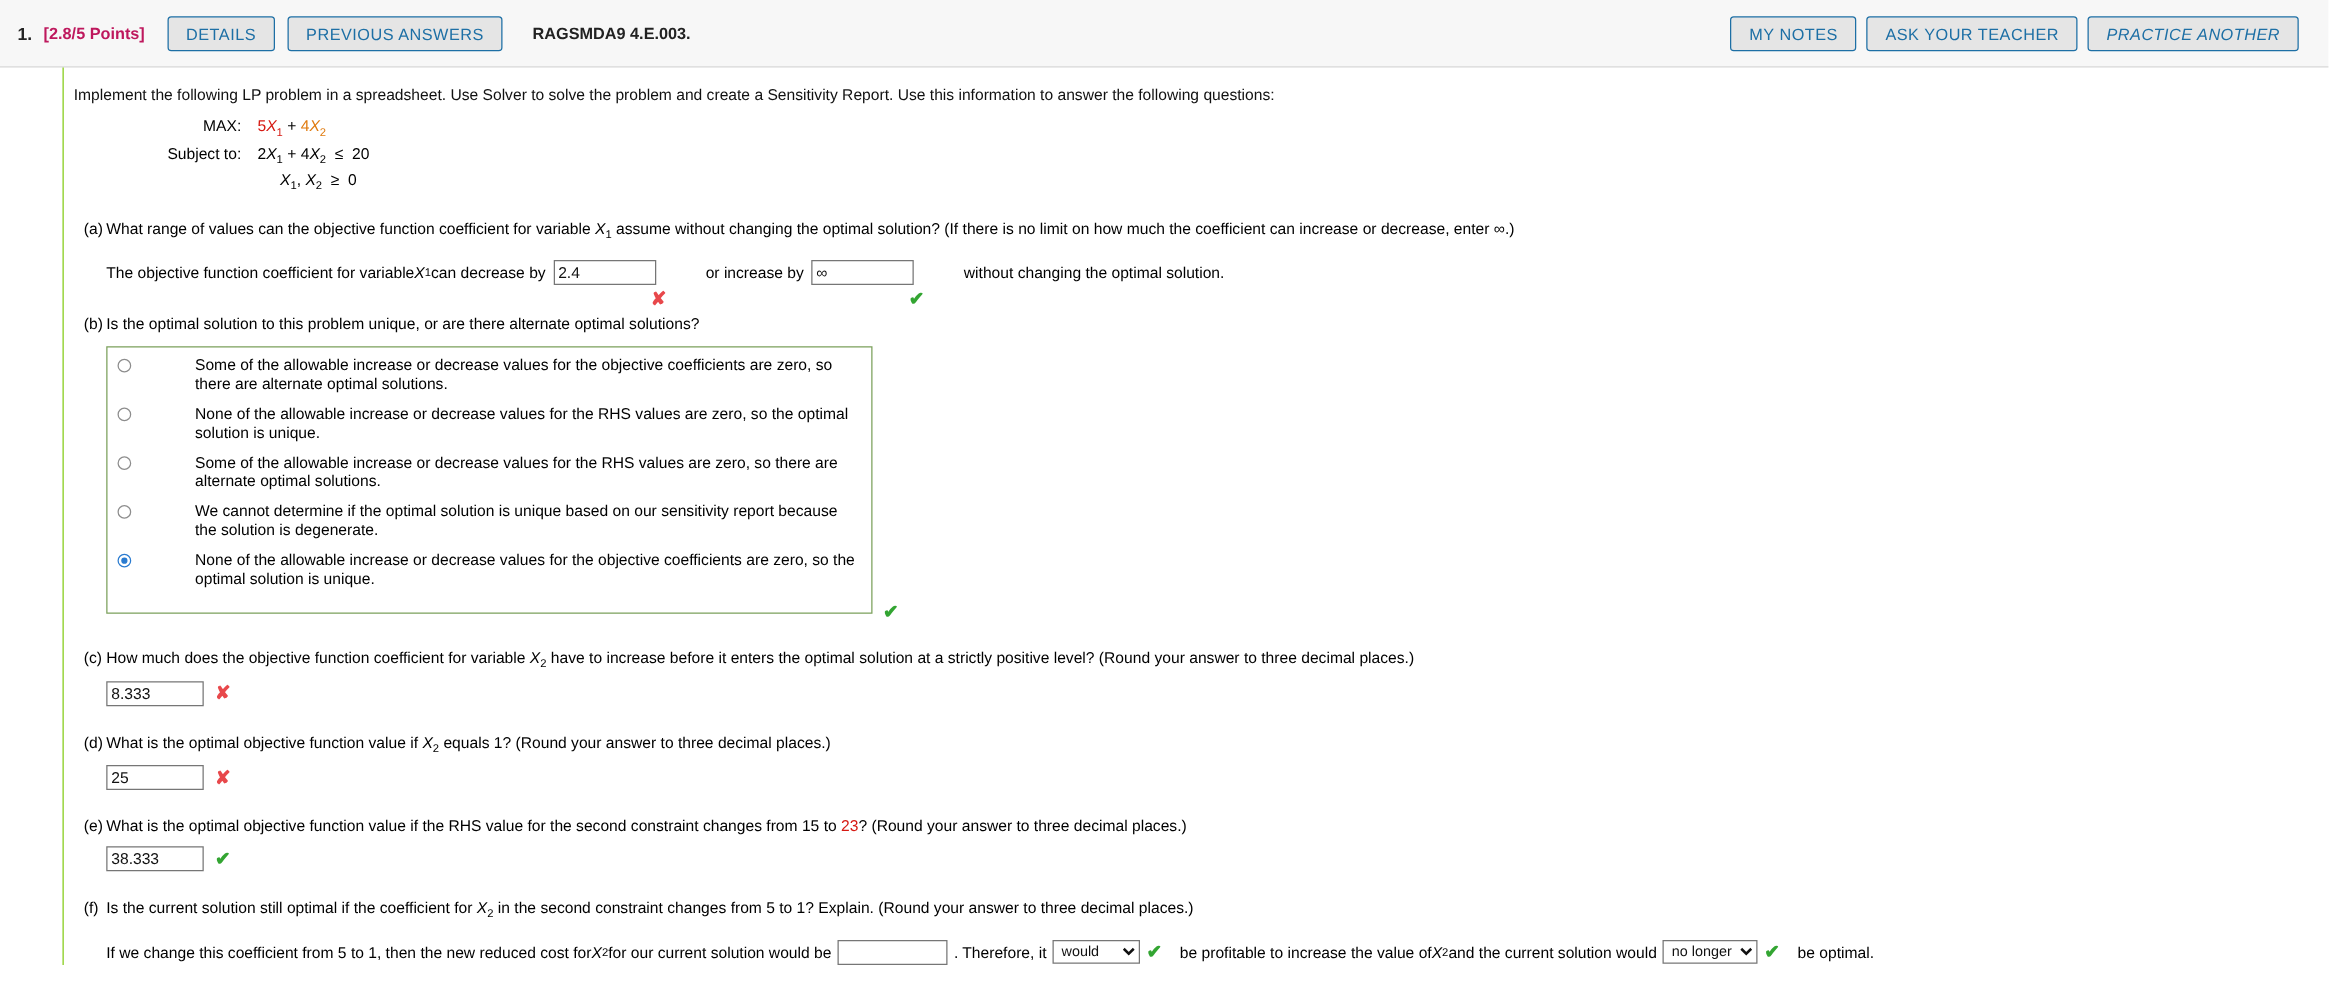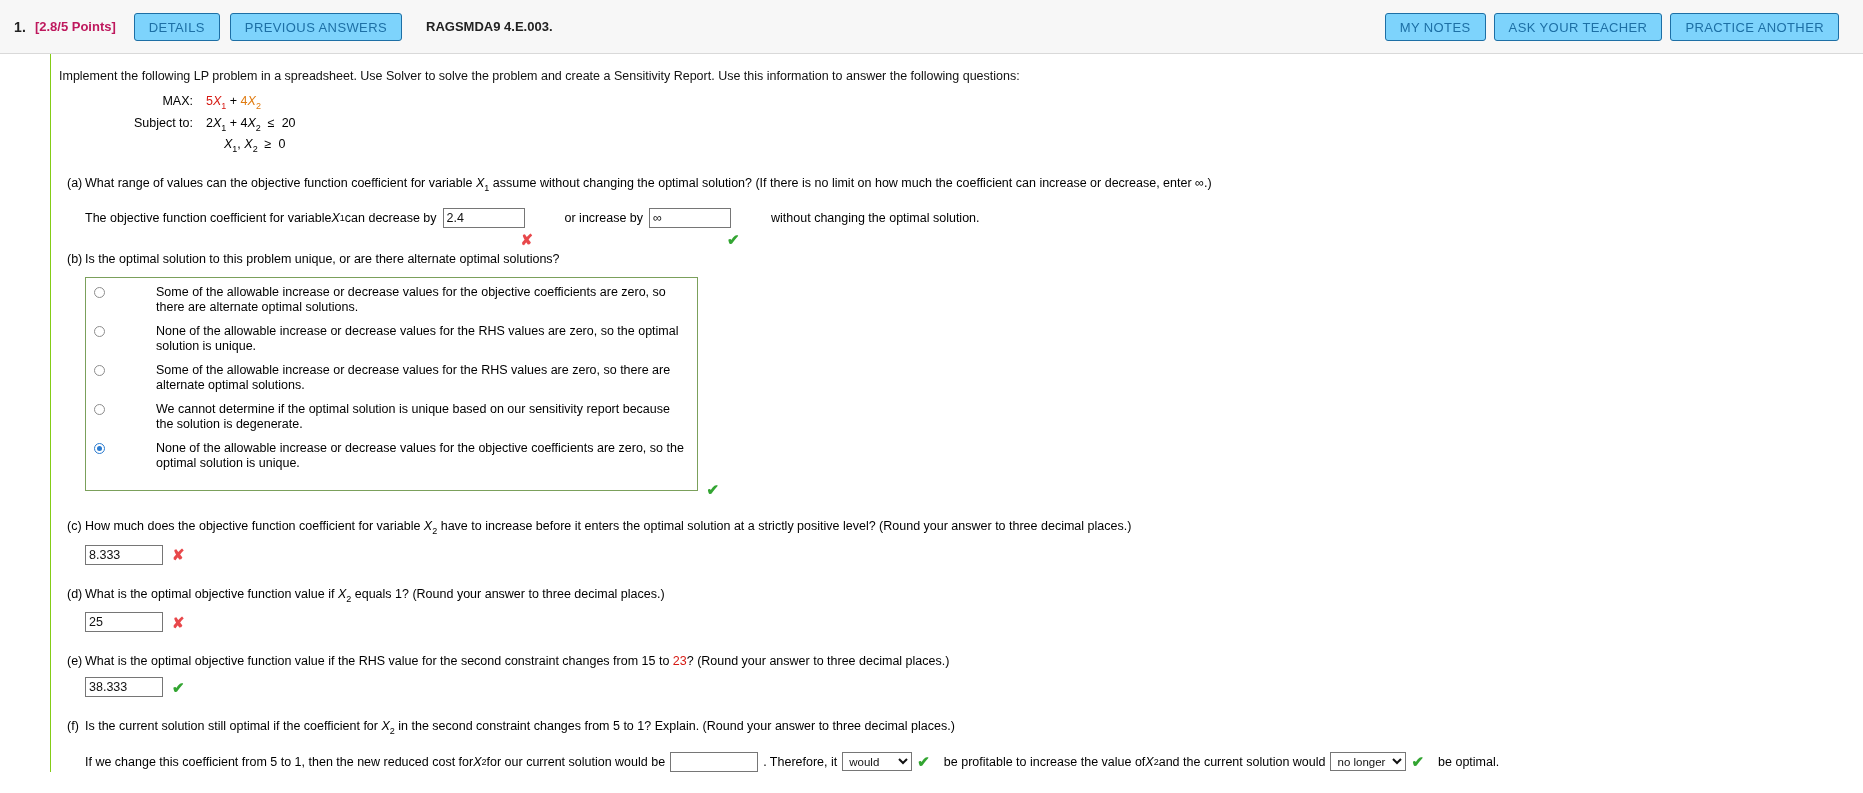--- a/index.html
+++ b/index.html
@@ -38,21 +38,21 @@
   }
   .qpoints {
     font-size: 13px;
     font-weight: bold;
     color: #be185d;
     margin-right: 18px;
     white-space: nowrap;
   }
   .btn-outline {
     border: 1px solid #1d6fa5;
-    background: #7dd3fc;
+    background: #e5e5e5;
     color: #1d6fa5;
     font-size: 13px;
     font-family: "Liberation Sans", sans-serif;
     letter-spacing: .4px;
     padding: 7px 14px 6px 14px;
     border-radius: 3px;
     margin-right: 10px;
     cursor: pointer;
     white-space: nowrap;
     line-height: 1;
@@ -66,21 +66,21 @@
   }
   .header-right {
     position: absolute;
     right: 24px;
     top: 0;
     height: 54px;
     display: flex;
     align-items: center;
   }
   .header-right .btn-outline { margin-right: 8px; }
-  .header-right .btn-outline:last-child { margin-right: 0; }
+  .header-right .btn-outline:last-child { margin-right: 0; font-style: italic; }
 
   
   .qbody {
     position: relative;
     margin-left: 50px;
     padding-top: 10px;
     border-left: 1px solid #84cc16;
     min-height: 700px;
     box-sizing: border-box;
   }

